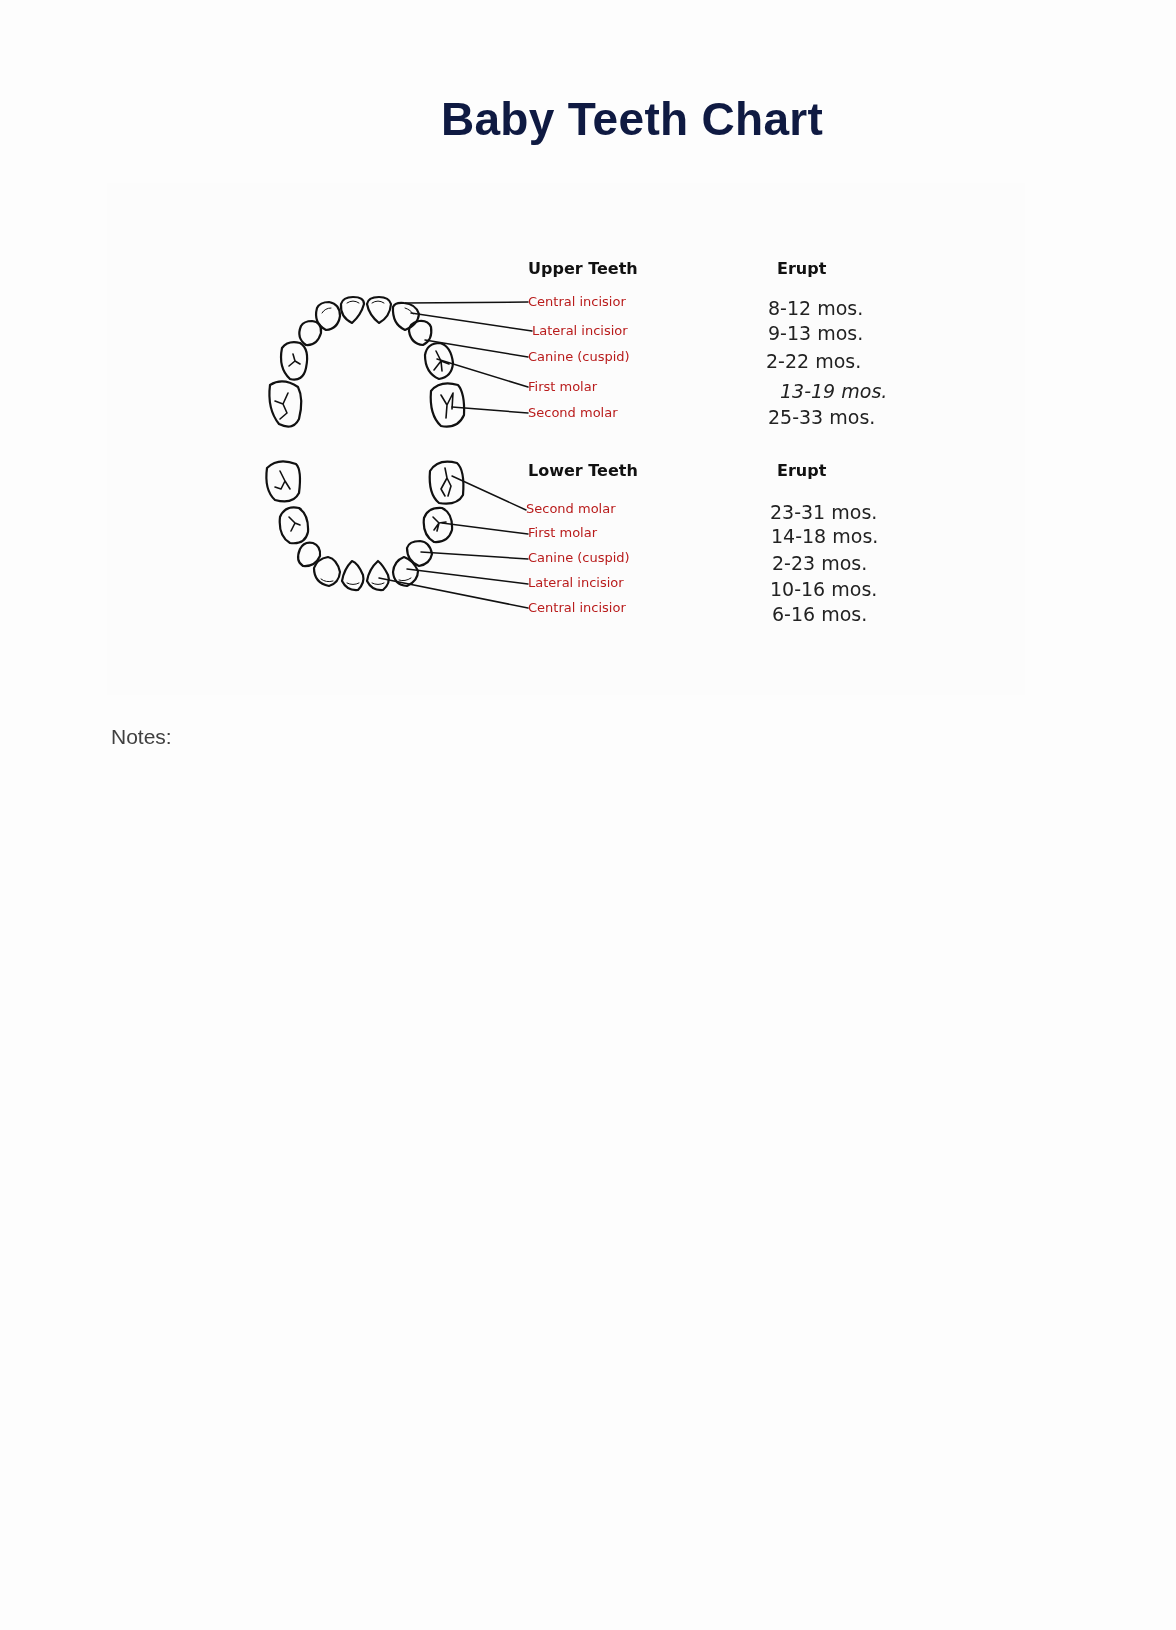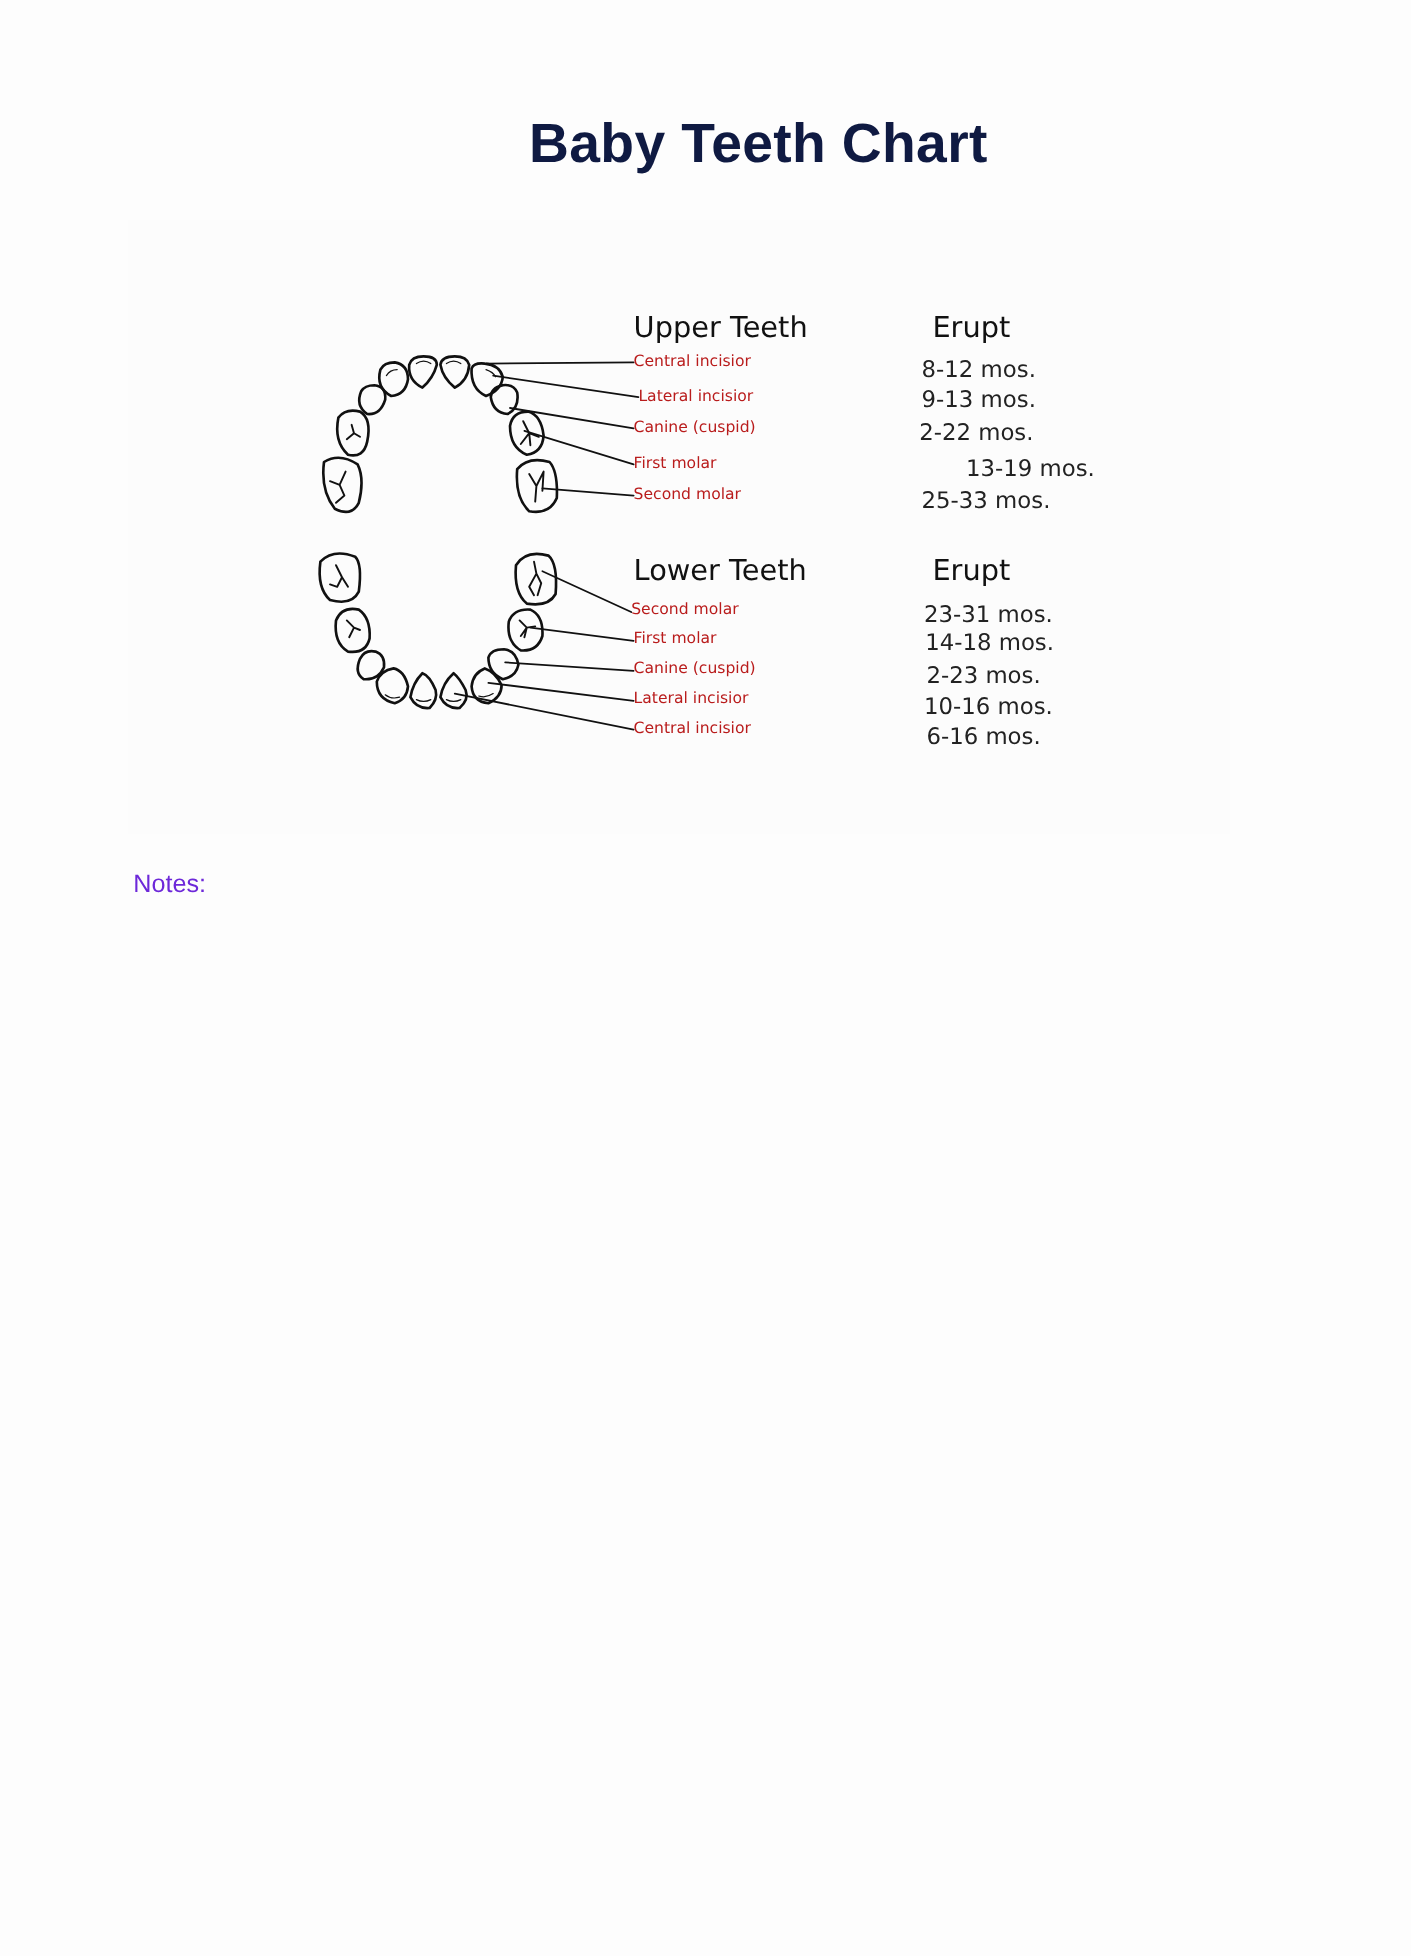--- a/index.html
+++ b/index.html
@@ -1,23 +1,23 @@
 <!DOCTYPE html>
 <html><head>
   <meta charset="utf-8">
   <style>
     html, body { margin: 0; padding: 0; background: #fdfdfd; }
     body { width: 1176px; height: 1630px; position: relative; overflow: hidden; font-family: "Liberation Sans", sans-serif; }
     .title { position: absolute; left: 0; top: 92px; width: 1176px; text-align: center; font-family: "Liberation Sans", sans-serif; font-weight: 700; font-size: 46px; color: #0f1a42; letter-spacing: 0.3px; margin: 0; padding-left: 44px; }
     .figure { position: absolute; left: 107px; top: 183px; width: 918px; height: 512px; background: #fcfcfc; }
     .figure svg { position: absolute; left: 0; top: 0; }
-    .sec-head { position: absolute; font-family: "DejaVu Sans", sans-serif; font-weight: 400; font-size: 24px; color: #111; white-space: nowrap; }
+    .sec-head { position: absolute; font-family: "DejaVu Sans", sans-serif; font-weight: 700; font-size: 16px; color: #111; white-space: nowrap; }
     .lbl { position: absolute; font-family: "DejaVu Sans", sans-serif; font-size: 13px; color: #b91c1c; white-space: nowrap; }
     .val { position: absolute; font-family: "DejaVu Sans", sans-serif; font-size: 19px; color: #222; white-space: nowrap; }
-    .notes { position: absolute; left: 111px; top: 725px; font-family: "Liberation Sans", sans-serif; font-size: 21px; color: #6d28d9; }
+    .notes { position: absolute; left: 111px; top: 725px; font-family: "Liberation Sans", sans-serif; font-size: 21px; color: #404040; }
   </style>
 </head>
 <body>
 
 <h1 class="title">Baby Teeth Chart</h1>
 
 <div class="figure">
   <svg width="918" height="512" viewBox="0 0 918 512" fill="none" stroke="#111" stroke-width="2.2" stroke-linejoin="round" stroke-linecap="round">
 
     <g>
@@ -105,21 +105,21 @@
   <div class="lbl" style="left:421px; top:111px;">Central incisior</div>
   <div class="val" style="left:661px; top:114px;">8-12 mos.</div>
 
   <div class="lbl" style="left:425px; top:140px;">Lateral incisior</div>
   <div class="val" style="left:661px; top:139px;">9-13 mos.</div>
 
   <div class="lbl" style="left:421px; top:166px;">Canine (cuspid)</div>
   <div class="val" style="left:659px; top:167px;">2-22 mos.</div>
 
   <div class="lbl" style="left:421px; top:196px;">First molar</div>
-  <div class="val" style="left:698px; top:197px;">13-19 mos.</div>
+  <div class="val" style="left:673px; top:197px;font-style:italic;">13-19 mos.</div>
 
   <div class="lbl" style="left:421px; top:222px;">Second molar</div>
   <div class="val" style="left:661px; top:223px;">25-33 mos.</div>
 
   <div class="sec-head" style="left:421px; top:278px;text-align:right;">Lower Teeth</div>
   <div class="sec-head" style="left:670px; top:278px;">Erupt</div>
 
   <div class="lbl" style="left:419px; top:318px;">Second molar</div>
   <div class="val" style="left:663px; top:318px;">23-31 mos.</div>
 

